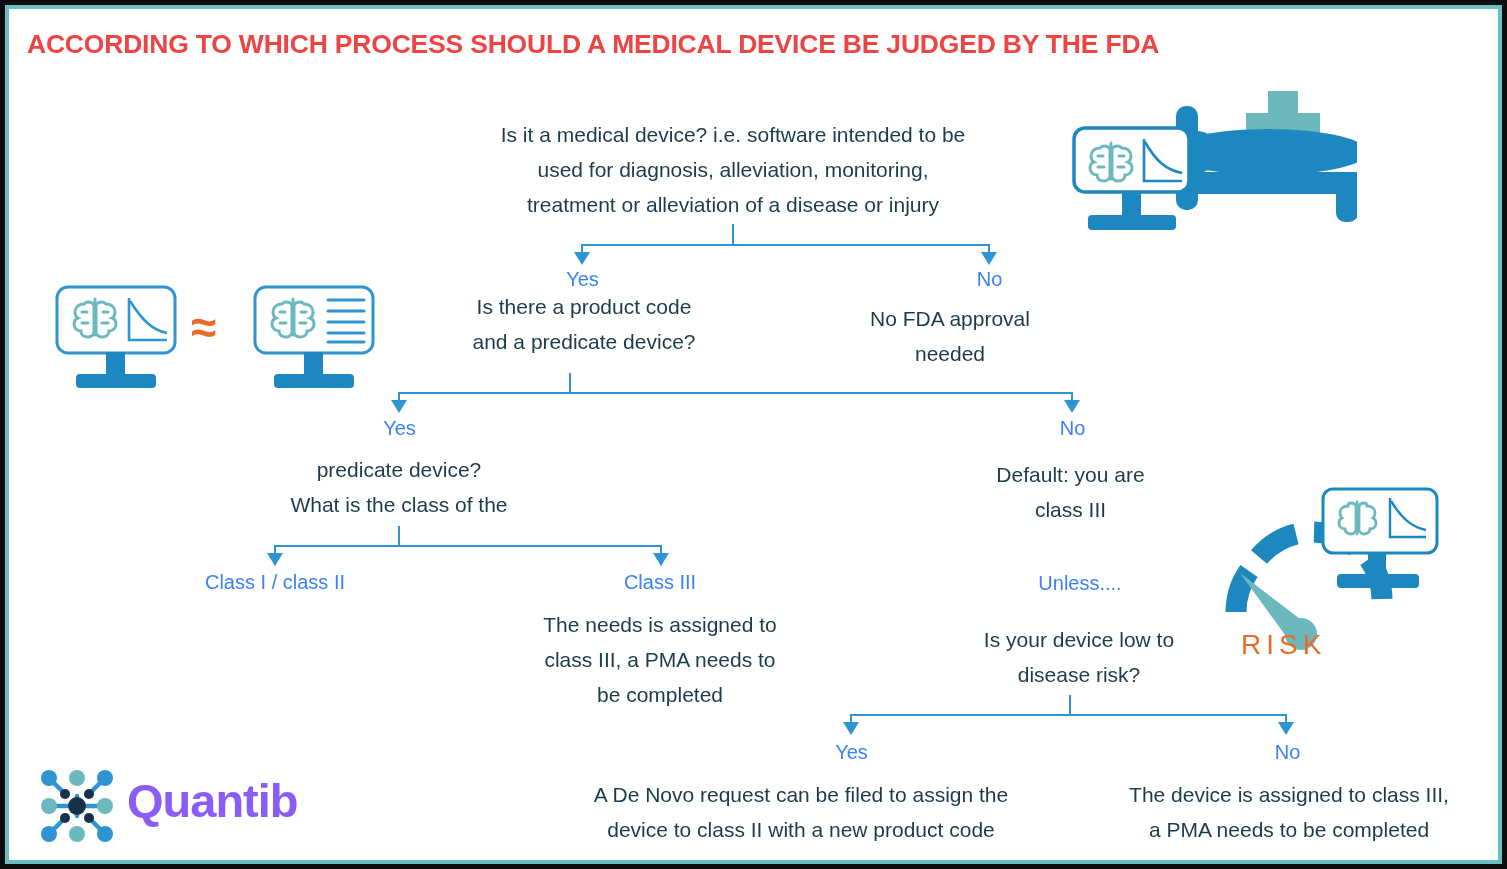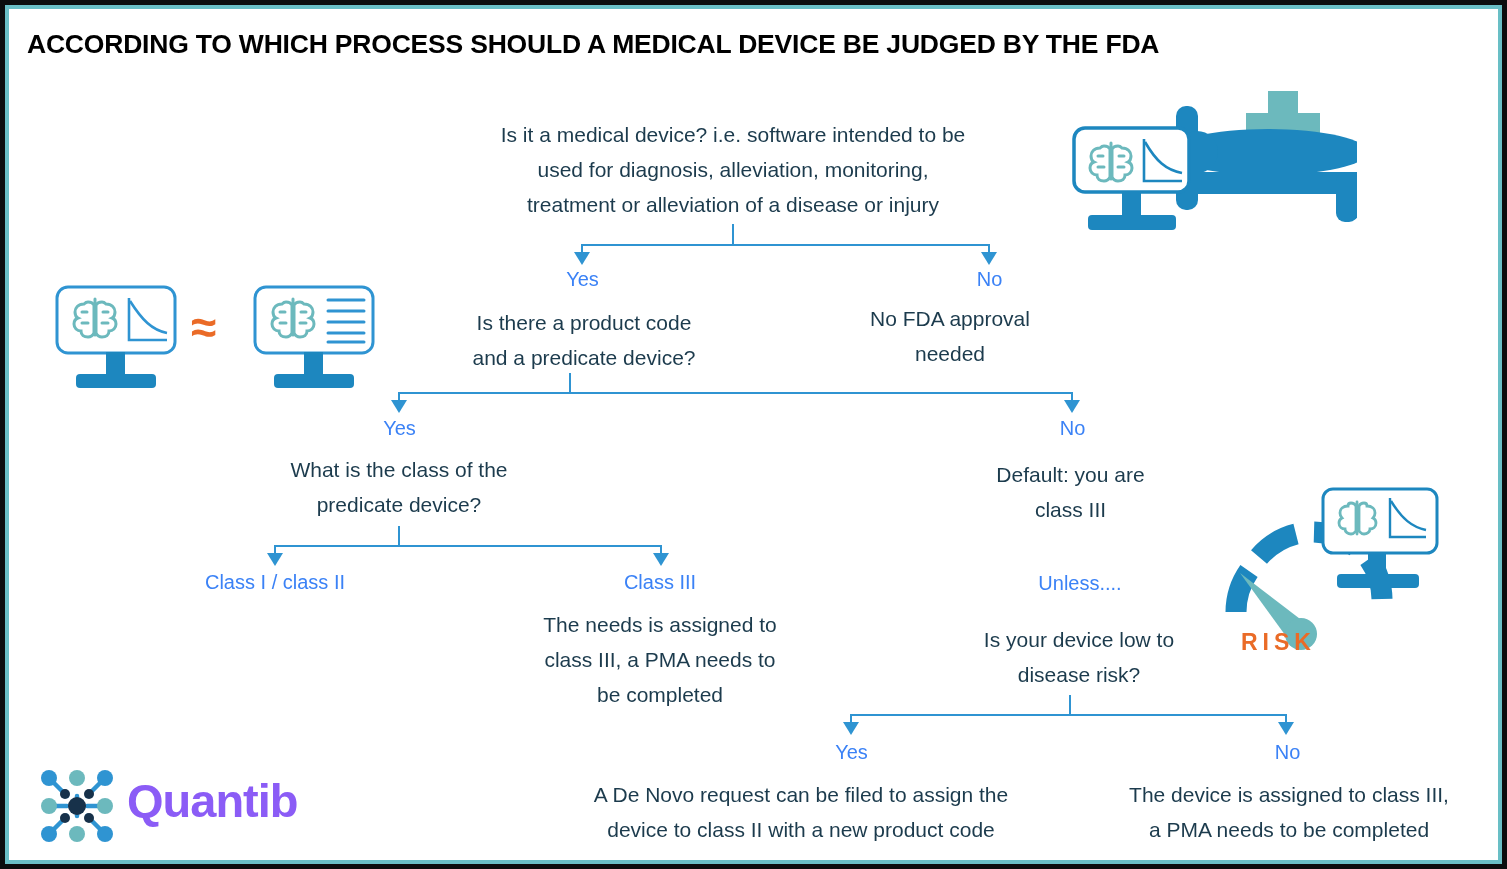--- a/index.html
+++ b/index.html
@@ -28,21 +28,21 @@
   }
 
   .abs{position:absolute;}
 
   
   #title{
     left:18px; top:20px;
     font-size:26.5px;
     font-weight:bold;
     letter-spacing:-0.2px;
-    color:#000000;
+    color:#ef4444;
     white-space:nowrap;
   }
 
   
   .qtext{
     color:#1c3b4d;
     font-size:21px;
     line-height:35px;
     text-align:center;
     font-weight:400;
@@ -62,22 +62,22 @@
   .arrowhead{
     width:0;height:0;
     border-left:8px solid transparent;
     border-right:8px solid transparent;
     border-top:13px solid #2f94d2;
   }
 
   
   #risk-word{
     color:#ea6b27;
-    font-weight:bold;
-    font-size:23px;
+    font-weight:normal;
+    font-size:28px;
     letter-spacing:5px;
   }
 
   
   #logo-word{
     color:#8b5cf6;
     font-weight:bold;
     font-size:47px;
     letter-spacing:-1px;
   }
@@ -130,21 +130,21 @@
     <div class="abs vline" style="left:723px;top:215px;height:21px;"></div>
     <div class="abs hline" style="left:572px;top:235px;width:408px;"></div>
     <div class="abs vline" style="left:572px;top:235px;height:9px;"></div>
     <div class="abs arrowhead" style="left:565px;top:243px;"></div>
     <div class="abs vline" style="left:979px;top:235px;height:9px;"></div>
     <div class="abs arrowhead" style="left:972px;top:243px;"></div>
 
     <div class="abs label" style="left:506px;top:258px;width:135px;">Yes</div>
     <div class="abs label" style="left:913px;top:258px;width:135px;">No</div>
 
-    <div class="abs qtext" style="left:395px;top:296px;width:360px;">
+    <div class="abs qtext" style="left:395px;top:280px;width:360px;">
       <div>Is there a product code</div>
       <div>and a predicate device?</div>
     </div>
 
     <div class="abs qtext" style="left:801px;top:292px;width:280px;">
       <div>No FDA approval</div>
       <div>needed</div>
     </div>
 
     <svg class="abs" style="left:45px;top:275px;" width="130" height="110" viewBox="0 0 130 110">
@@ -186,22 +186,22 @@
     <div class="abs hline" style="left:389px;top:383px;width:674px;"></div>
     <div class="abs vline" style="left:389px;top:383px;height:9px;"></div>
     <div class="abs arrowhead" style="left:382px;top:391px;"></div>
     <div class="abs vline" style="left:1062px;top:383px;height:9px;"></div>
     <div class="abs arrowhead" style="left:1055px;top:391px;"></div>
 
     <div class="abs label" style="left:323px;top:407px;width:135px;">Yes</div>
     <div class="abs label" style="left:996px;top:407px;width:135px;">No</div>
 
     <div class="abs qtext" style="left:240px;top:443px;width:300px;">
+      <div>predicate device?</div>
       <div>What is the class of the</div>
-      <div>predicate device?</div>
     </div>
 
     <div class="abs qtext" style="left:940px;top:448px;width:243px;">
       <div>Default: you are</div>
       <div>class III</div>
     </div>
 
     <div class="abs vline" style="left:389px;top:517px;height:20px;"></div>
     <div class="abs hline" style="left:265px;top:536px;width:387px;"></div>
     <div class="abs vline" style="left:265px;top:536px;height:9px;"></div>

